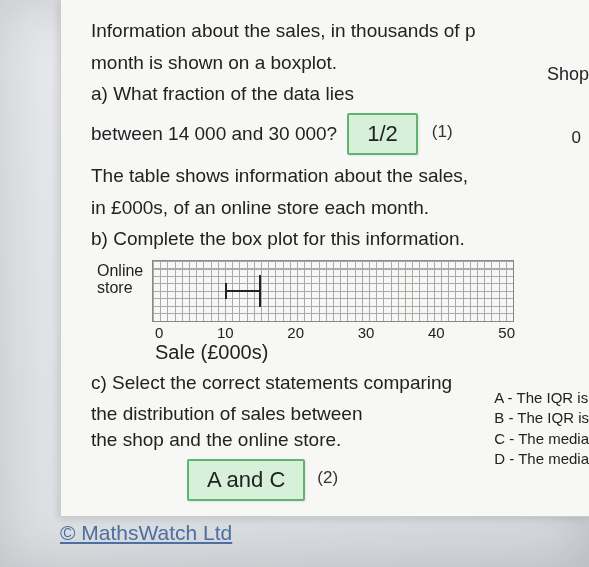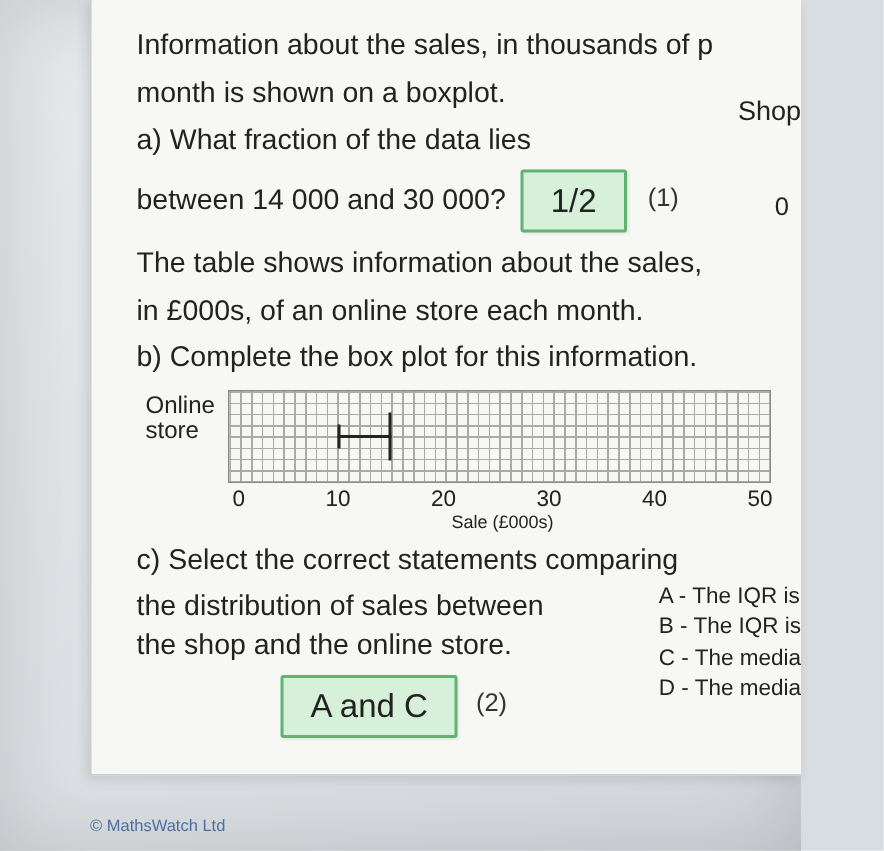--- a/index.html
+++ b/index.html
@@ -1,34 +1,34 @@
 <!DOCTYPE html>
 <html><head>
 <meta charset="utf-8">
 <style>
 body{margin:0;padding:0;font-family:Arial,Helvetica,sans-serif;background:#d8dde2;overflow:hidden}
-.screen{width:534px;height:567px;background:linear-gradient(135deg,#e8eaed 0%,#d4d8dc 100%);position:relative;box-shadow:inset 0 0 60px rgba(0,0,0,.15)}
+.screen{width:589px;height:567px;background:linear-gradient(135deg,#e8eaed 0%,#d4d8dc 100%);position:relative;box-shadow:inset 0 0 60px rgba(0,0,0,.15)}
 .paper{position:absolute;left:60px;top:0;right:0;bottom:50px;background:#f7f7f5;padding:18px 10px 10px 30px;box-shadow:-2px 2px 8px rgba(0,0,0,.12);border-left:1px solid #ccc;border-bottom:1px solid #ccc}
 .txt{color:#222;font-size:19px;line-height:1.35;margin-bottom:6px}
 .shoplabel{position:absolute;right:0;top:64px;font-size:18px;color:#222}
 .qa{display:flex;align-items:center;gap:10px;margin-top:4px}
 .ansbox{border:2px solid #5fb56f;background:#d6f0d9;padding:6px 18px;font-size:22px;color:#222;border-radius:2px;box-shadow:1px 1px 2px rgba(0,0,0,.08)}
 .marks{font-size:17px;color:#333;margin-left:4px;position:relative;top:-2px}
 .spacer{height:8px}
 .plotwrap{margin:8px 0 2px 6px}
 .plotlbl{display:inline-block;vertical-align:top;font-size:16px;color:#222;line-height:1.1;margin-top:2px;margin-right:4px}
 .grid{display:inline-block;vertical-align:top;position:relative;width:360px;height:60px;border:1px solid #888;background-image:repeating-linear-gradient(to right,#aaa 0,#aaa 1px,transparent 1px,transparent 7.2px),repeating-linear-gradient(to bottom,#aaa 0,#aaa 1px,transparent 1px,transparent 7.5px);background-color:#f7f7f5}
 .boxplot{position:absolute;top:14px;height:32px}
 .whisk{position:absolute;top:50%;height:2px;background:#222;transform:translateY(-50%)}
 .vtick{position:absolute;top:8px;bottom:8px;width:2px;background:#222}
 .axis{margin-left:64px;width:360px;display:flex;justify-content:space-between;font-size:15px;color:#222;margin-top:2px}
-.axislbl{text-align:center;font-size:12px;color:#222;margin-left:64px;width:360px}
+.axislbl{font-size:20px;color:#222;margin-left:64px;width:360px}
 .qc{margin-top:6px}
 .optlist{position:absolute;right:0;top:388px;font-size:15px;color:#222;line-height:1.35}
-.footer{position:absolute;left:60px;bottom:10px;color:#4a6fa0;font-size:11px;}
+.footer{position:absolute;left:60px;bottom:22px;color:#4a6fa0;font-size:21px;text-decoration:underline}
 .zero{position:absolute;right:8px;top:128px;font-size:17px;color:#222}
 </style>
 </head>
 <body>
 <div class="screen">
 <div class="paper">
 
 <div class="txt">Information about the sales, in thousands of p</div>
 <div class="txt">month is shown on a boxplot.</div>
 <div class="shoplabel">Shop</div>

